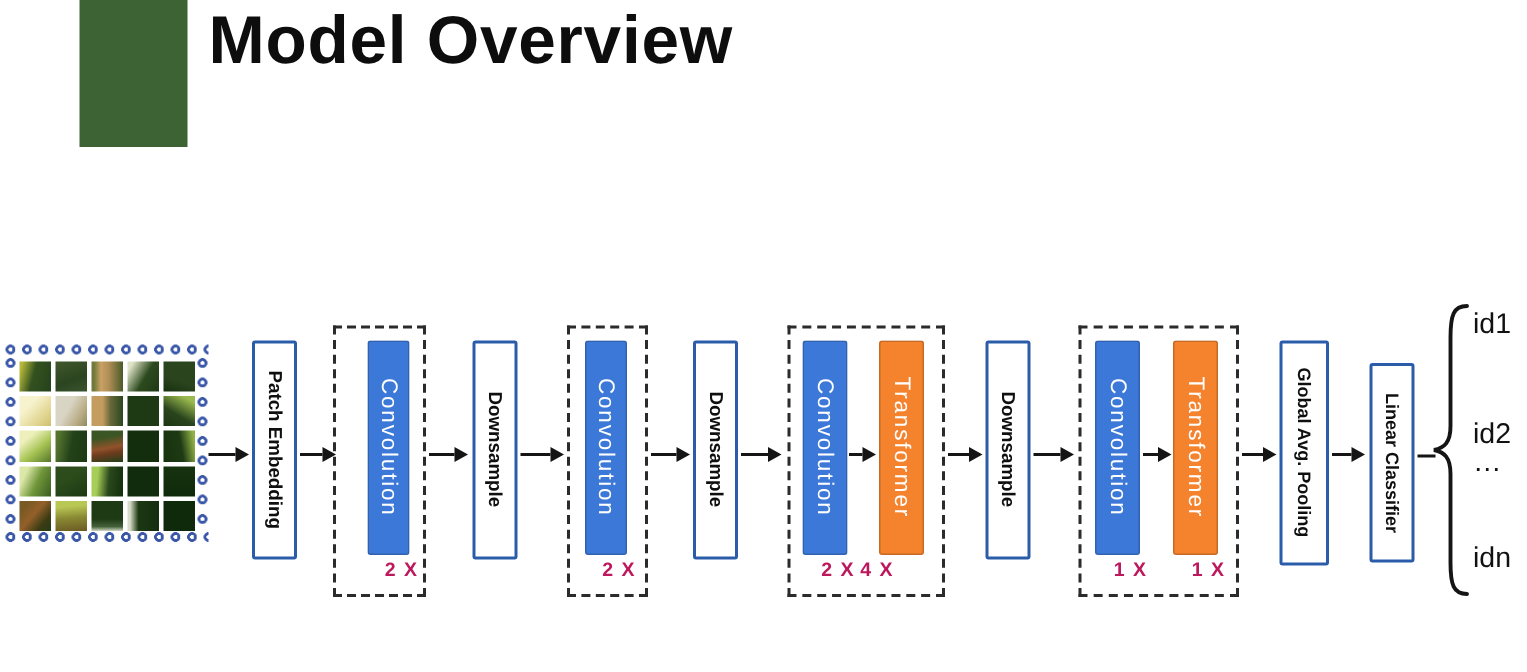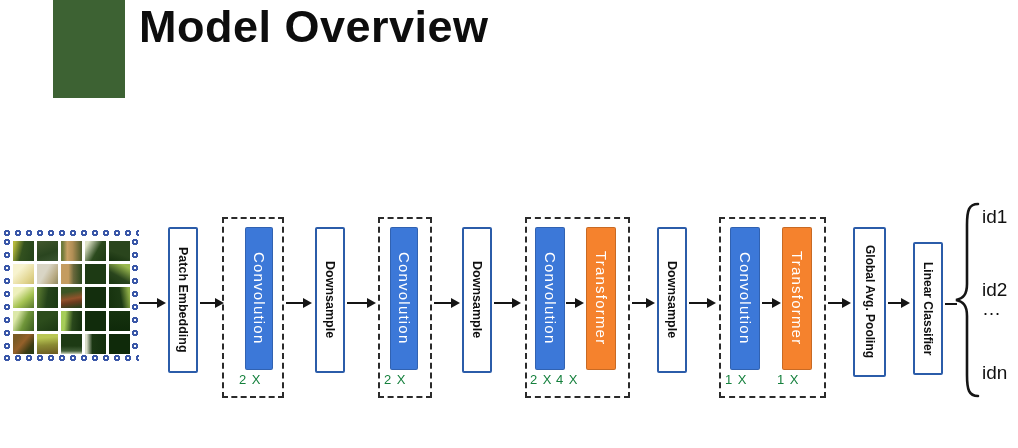--- a/index.html
+++ b/index.html
@@ -16,22 +16,22 @@
   .wbox{position:absolute;background:#fff;border:2.5px solid var(--box-border-blue,#2B5CA9);
         border-radius:2px;display:flex;align-items:center;justify-content:center;
         writing-mode:vertical-rl;white-space:nowrap;
         font-weight:700;font-size:12.5px;color:#0f0f0f;box-sizing:border-box;}
   .cbox{position:absolute;border-radius:2px;display:flex;align-items:center;justify-content:center;
         writing-mode:vertical-rl;white-space:nowrap;color:#fff;font-size:15px;font-weight:500;
         letter-spacing:1.2px;box-sizing:border-box;border:1px solid rgba(0,0,0,.18);}
   .cbox.blue{background:var(--conv-blue,#3C78D8);}
   .cbox.orange{background:var(--transformer-orange,#F5822D);}
   .stage{position:absolute;border:2px dashed #2b2b2b;box-sizing:border-box;background:transparent;}
-  .repeat{position:absolute;width:40px;top:372px;text-align:left;font-weight:400;
-          font-size:13px;color:#15803d;letter-spacing:1px;}
+  .repeat{position:absolute;width:40px;top:372px;text-align:right;font-weight:700;
+          font-size:13px;color:#be185d;letter-spacing:1px;}
 
   .arrow{position:absolute;height:2.4px;background:#151515;top:302px;}
   .arrow::after{content:"";position:absolute;right:-9px;top:50%;transform:translateY(-50%);
         border-left:9px solid #151515;border-top:5.5px solid transparent;
         border-bottom:5.5px solid transparent;}
   .plainline{position:absolute;height:2.4px;background:#151515;top:303px;}
 
   
   .circ{position:absolute;}
   .circ.h{height:8px;background-image:radial-gradient(circle at 4px 4px,#ffffff 0 1.3px,

